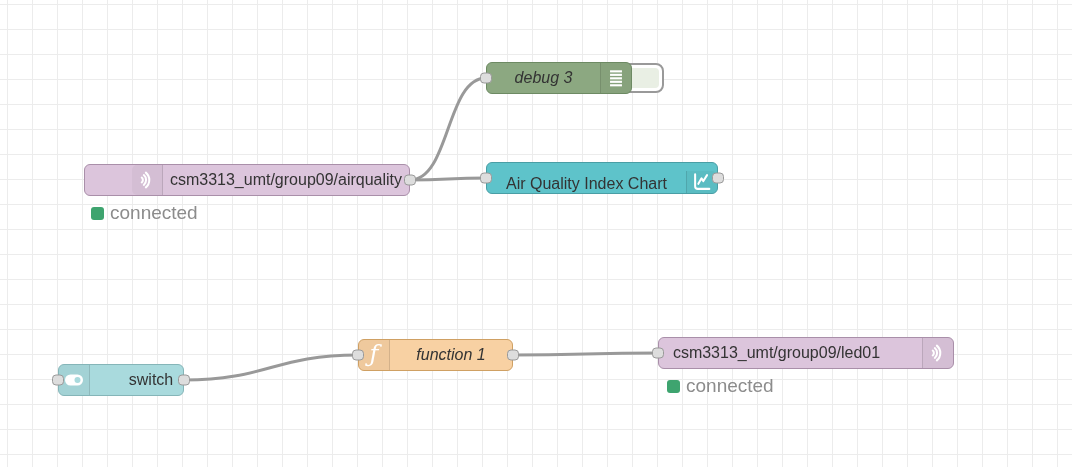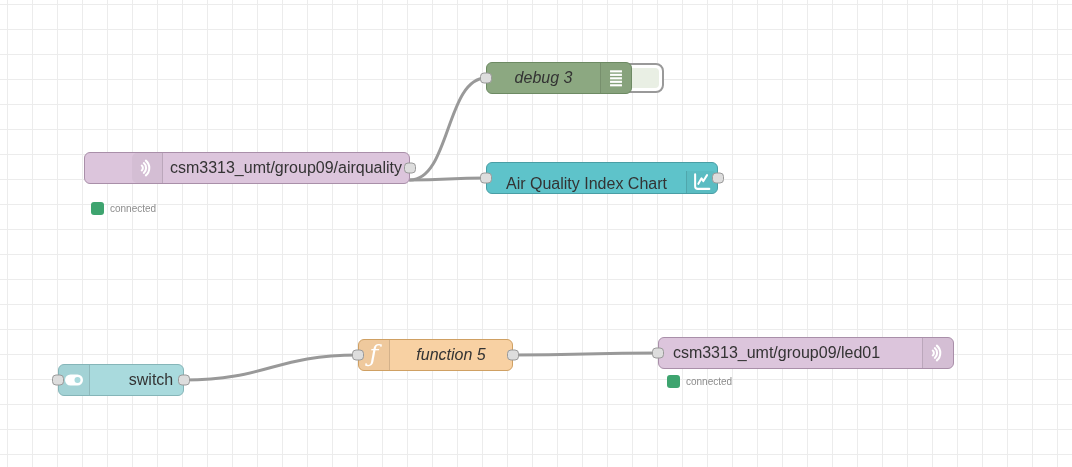--- a/index.html
+++ b/index.html
@@ -38,21 +38,21 @@
   }
   .port.in{left:-7px;}
   .port.out{right:-7px;}
   .debug-btn{
     position:absolute;width:44px;height:30px;box-sizing:border-box;
     border:2px solid #999;border-radius:8px;background:#fff;padding:3px;z-index:1;
   }
   .debug-btn-inner{width:100%;height:100%;background:#e9efe4;border-radius:4px;}
   .status{position:absolute;display:flex;align-items:center;gap:6px;z-index:1;}
   .status-dot{width:13px;height:13px;border-radius:3px;display:inline-block;background:#3ea46f;}
-  .status-text{font-size:10px;color:#8c8c8c;}
+  .status-text{font-size:19px;color:#8c8c8c;}
   .fn-glyph{
     font-family:"DejaVu Serif", serif;font-style:italic;
     color:#fff;font-size:24px;line-height:1;transform:translateY(-1px);
   }
 </style>
 </head>
 <body>
 
 <div class="canvas" style="--grid-color: #ececec; --wire-color: #999999; background-color: rgb(255, 255, 255);">
 
@@ -60,21 +60,21 @@
     <path class="wire" d="M 410 180 C 450 180, 446 78, 486 78"></path>
     <path class="wire" d="M 410 180 C 448 180, 448 178, 486 178"></path>
     <path class="wire" d="M 184 380 C 268 380, 274 355, 358 355"></path>
     <path class="wire" d="M 513 355 C 583 355, 588 353, 658 353"></path>
   </svg>
 
   <div class="debug-btn" style="left:620px;top:63px;">
     <div class="debug-btn-inner"></div>
   </div>
 
-  <div class="node" style="left: 84px; top: 152px; width: 326px; background: rgb(220, 197, 220); border-color: rgb(169, 143, 169); padding-left: 47px; --node-color: #dcc5dc;">
+  <div class="node" style="left: 84px; top: 164px; width: 326px; background: rgb(220, 197, 220); border-color: rgb(169, 143, 169); padding-left: 47px; --node-color: #dcc5dc;">
     <div class="icon-box left">
       <svg width="22" height="22" viewBox="0 0 24 24">
         <g fill="none" stroke="#fff" stroke-width="2.2" stroke-linecap="round">
           <path d="M6.25,9.32 A3.5,3.5 0 0 1 6.25,14.68"></path>
           <path d="M8.5,6.64 A7,7 0 0 1 8.5,17.36"></path>
           <path d="M10.75,3.96 A10.5,10.5 0 0 1 10.75,20.04"></path>
         </g>
       </svg>
     </div>
     <span class="label">csm3313_umt/group09/airquality</span>
@@ -121,21 +121,21 @@
     </div>
     <span class="label">switch</span>
     <span class="port out"></span>
   </div>
 
   <div class="node italic" style="left: 358px; top: 339px; width: 155px; background: rgb(248, 209, 163); border-color: rgb(207, 160, 99); --node-color: #f8d1a3;">
     <span class="port in"></span>
     <div class="icon-box left">
       <span class="fn-glyph">ƒ</span>
     </div>
-    <span class="label">function 5</span>
+    <span class="label">function 1</span>
     <span class="port out"></span>
   </div>
 
   <div class="node" style="left: 658px; top: 337px; width: 296px; background: rgb(220, 197, 220); border-color: rgb(169, 143, 169); gap: 28px; --node-color: #dcc5dc;">
     <span class="port in"></span>
     <span class="label">csm3313_umt/group09/led01</span>
     <div class="icon-box right">
       <svg width="22" height="22" viewBox="0 0 24 24">
         <g fill="none" stroke="#fff" stroke-width="2.2" stroke-linecap="round">
           <path d="M6.25,9.32 A3.5,3.5 0 0 1 6.25,14.68"></path>

